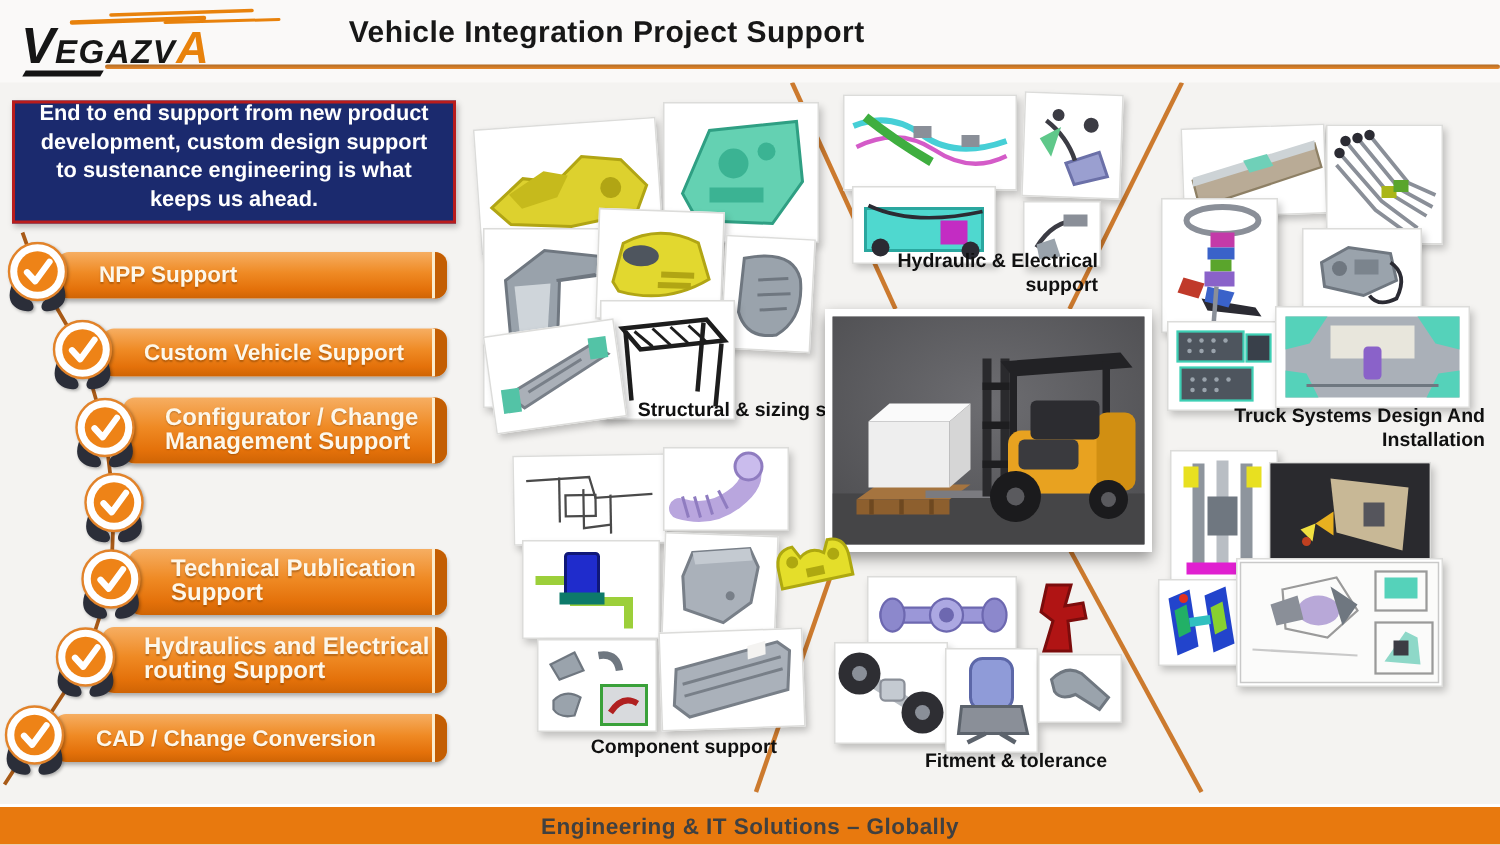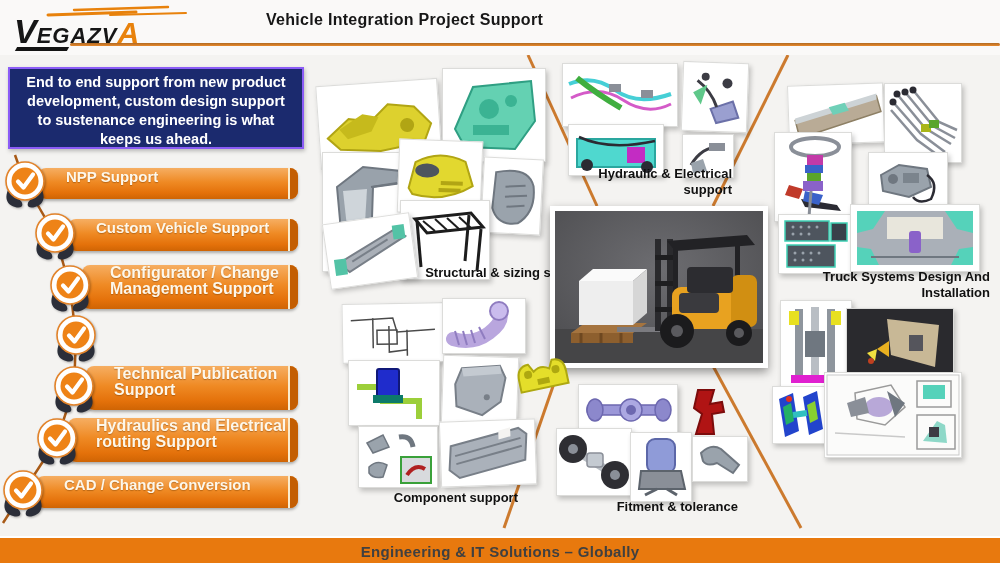--- a/index.html
+++ b/index.html
@@ -8,33 +8,33 @@
 
   
   .header{position:absolute;left:0;top:0;width:1000px;height:55px;background:#faf9f8;z-index:5;}
   .logo{position:absolute;left:14px;top:2px;width:190px;height:52px;}
   .logo-swoosh{position:absolute;left:26px;top:3px;}
   .logo-text{position:absolute;left:0;top:10px;white-space:nowrap;font-style:italic;font-weight:700;color:#161616;}
   .logo-v{font-size:34px;}
   .logo-mid{font-size:22px;letter-spacing:1px;}
   .logo-a{font-size:30px;color:#e8820c;}
   .logo-underline{position:absolute;left:2px;top:45px;width:52px;height:4px;background:#141414;transform:skewX(-30deg);}
-  .title{position:absolute;left:0;top:11px;width:809px;text-align:center;font-size:16px;font-weight:700;color:#171717;letter-spacing:.3px;}
+  .title{position:absolute;left:0;top:11px;width:809px;text-align:center;font-size:20px;font-weight:700;color:#171717;letter-spacing:.3px;}
   .title-rule{position:absolute;left:70px;top:43px;width:930px;height:3px;
               background:linear-gradient(#b06a24,#e8892c);border-radius:2px;}
 
   
   .intro{position:absolute;left:8px;top:67px;width:292px;height:78px;background:#1b2a6e;
-         border:2px solid #8b5cf6;box-shadow:1px 2px 4px rgba(0,0,0,.25);
-         display:flex;align-items:flex-start;justify-content:center;z-index:4;}
+         border:2px solid #b91c1c;box-shadow:1px 2px 4px rgba(0,0,0,.25);
+         display:flex;align-items:flex-end;justify-content:center;z-index:4;}
   .intro span{display:block;padding:4px 10px;color:#fff;font-size:14.5px;font-weight:700;
               text-align:center;line-height:19px;}
 
   
-  .ribbon{position:absolute;z-index:2;border-radius:8px;display:flex;
+  .ribbon{position:absolute;z-index:2;border-radius:8px;display:flex;align-items:center;
           padding-left:28px;box-sizing:border-box;
           background:linear-gradient(#f6ae62,#ef8a24 45%,#e4710a 80%,#cf6404);
           box-shadow:0 2px 3px rgba(0,0,0,.3);}
   .ribbon::after{content:"";position:absolute;right:0;top:0;bottom:0;width:8px;
           background:#c35e03;border-left:2px solid #fbeccd;border-radius:0 8px 8px 0;}
   .ribbon-label{color:#fdf7ea;font-weight:700;text-shadow:0 1px 1px rgba(120,60,0,.45);}
   .r-one .ribbon-label{font-size:15px;}
   .r-two .ribbon-label{font-size:16px;line-height:16px;}
   .r1{left:38px;top:168px;width:260px;height:31px;}
   .r2{left:68px;top:219px;width:230px;height:32px;}

